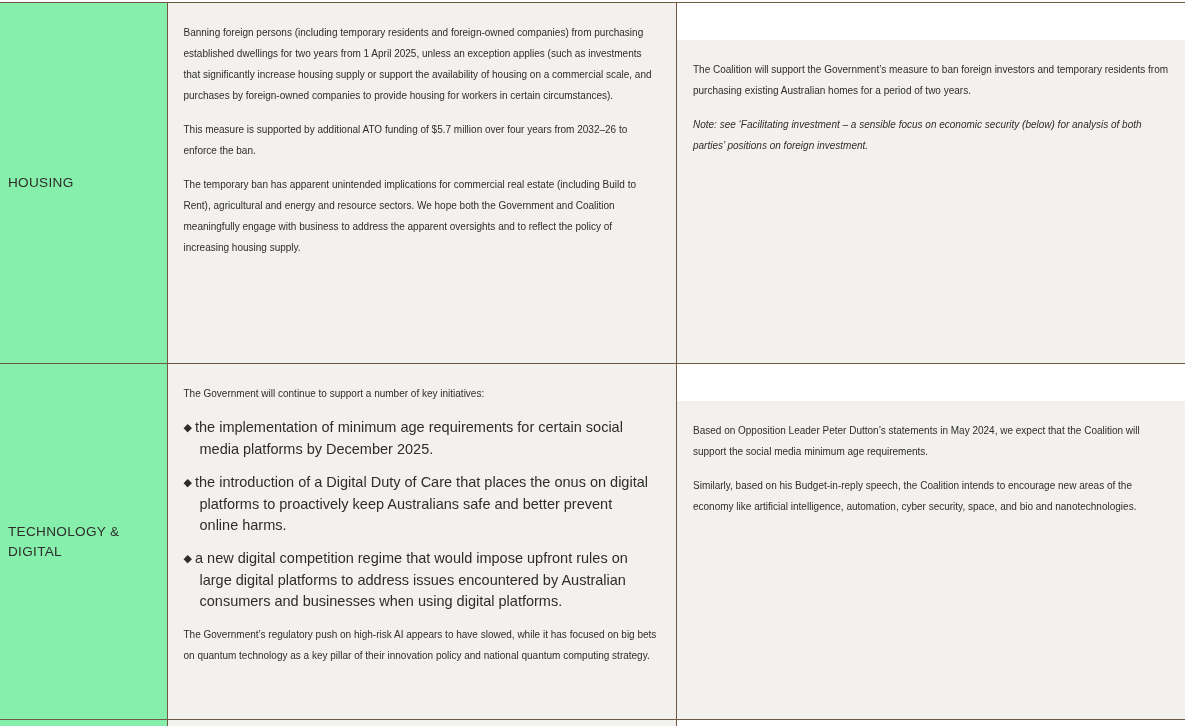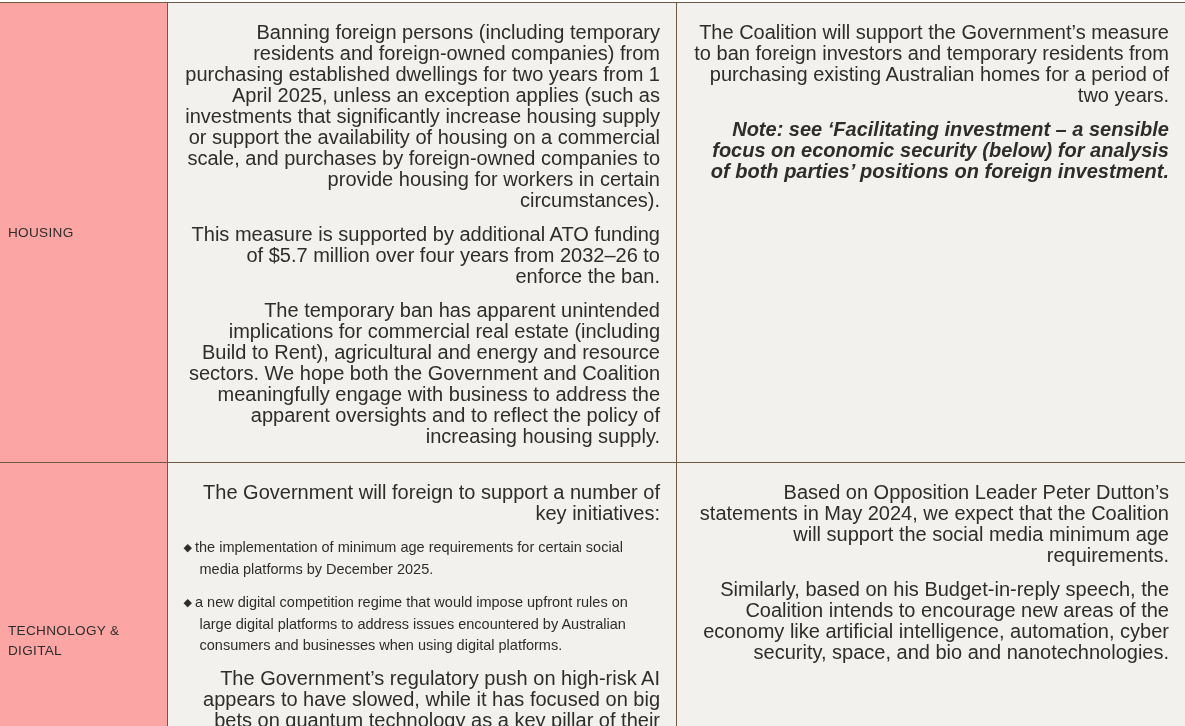--- a/index.html
+++ b/index.html
@@ -25,48 +25,47 @@
     box-sizing: border-box;
   }
   .row-housing { min-height: 361px; }
   .row-tech    { min-height: 356px; }
   .row-next    { height: 7px; }
 
   .cell {
     box-sizing: border-box;
   }
   .cell-category {
-    background: #fca5a5;
+    background: #86efac;
     border-right: 1.5px solid #6e5a44;
     display: flex;
     align-items: center;
     padding: 10px 10px 10px 8px;
     font-size: 13.6px;
     line-height: 20px;
     letter-spacing: 0.3px;
   }
   .cell-government {
     background: #f2f1ed;
     border-right: 1.5px solid #6e5a44;
     padding: 19px 16px 15px 16px;
   }
   .cell-coalition {
     background: #f2f1ed;
     padding: 19px 16px 15px 16px;
+    margin-top: 37px;
   }
   .cell p {
     margin: 0 0 13px 0;
-    font-size: 20px;
+    font-size: 10px;
     line-height: 21px;
-    text-align: right;
   }
   .cell p:last-child { margin-bottom: 0; }
   .note {
     font-style: italic;
-    font-weight: bold;
   }
   .bullet-item {
     margin: 0 8px 12px 0;
     padding-left: 16px;
     text-indent: -16px;
     font-size: 14.5px;
     line-height: 21px;
   }
   .diamond {
     font-family: "DejaVu Sans", sans-serif;
@@ -94,23 +93,26 @@
       <p>The Coalition will support the Government’s measure to ban foreign investors and temporary residents from purchasing existing Australian homes for a period of two years.</p>
       <p class="note">Note: see ‘Facilitating investment – a sensible focus on economic security (below) for analysis of both parties’ positions on foreign investment.</p>
     </div>
   </div>
 
   <div class="grid-row row-tech">
     <div class="cell cell-category">
       <span>TECHNOLOGY &amp; DIGITAL</span>
     </div>
     <div class="cell cell-government">
-      <p>The Government will foreign to support a number of key initiatives:</p>
+      <p>The Government will continue to support a number of key initiatives:</p>
       <div class="bullet-item">
         <span class="diamond">◆</span><span>the implementation of minimum age requirements for certain social media platforms by December 2025.</span>
+      </div>
+      <div class="bullet-item">
+        <span class="diamond">◆</span><span>the introduction of a Digital Duty of Care that places the onus on digital platforms to proactively keep Australians safe and better prevent online harms.</span>
       </div>
       <div class="bullet-item">
         <span class="diamond">◆</span><span>a new digital competition regime that would impose upfront rules on large digital platforms to address issues encountered by Australian consumers and businesses when using digital platforms.</span>
       </div>
       <p>The Government’s regulatory push on high-risk AI appears to have slowed, while it has focused on big bets on quantum technology as a key pillar of their innovation policy and national quantum computing strategy.</p>
     </div>
     <div class="cell cell-coalition">
       <p>Based on Opposition Leader Peter Dutton’s statements in May 2024, we expect that the Coalition will support the social media minimum age requirements.</p>
       <p>Similarly, based on his Budget-in-reply speech, the Coalition intends to encourage new areas of the economy like artificial intelligence, automation, cyber security, space, and bio and nanotechnologies.</p>
     </div>

